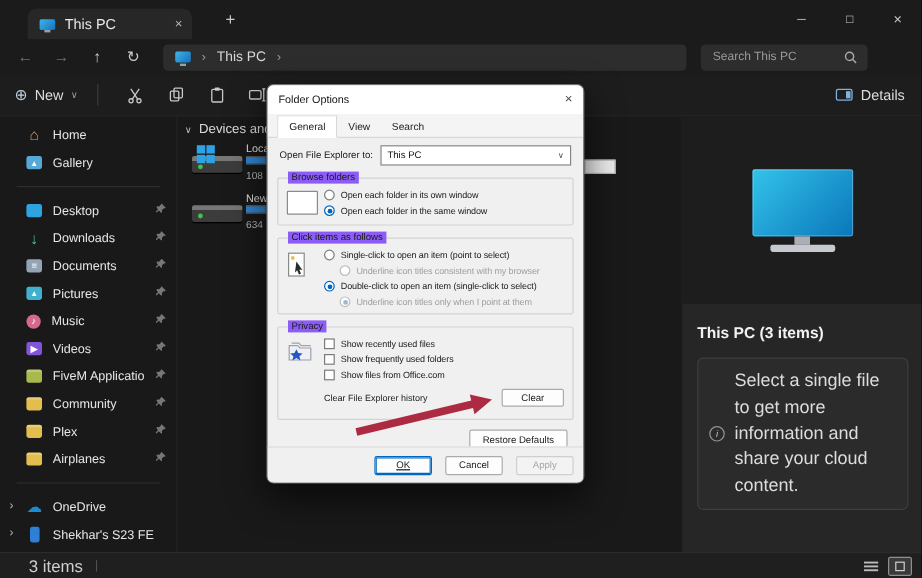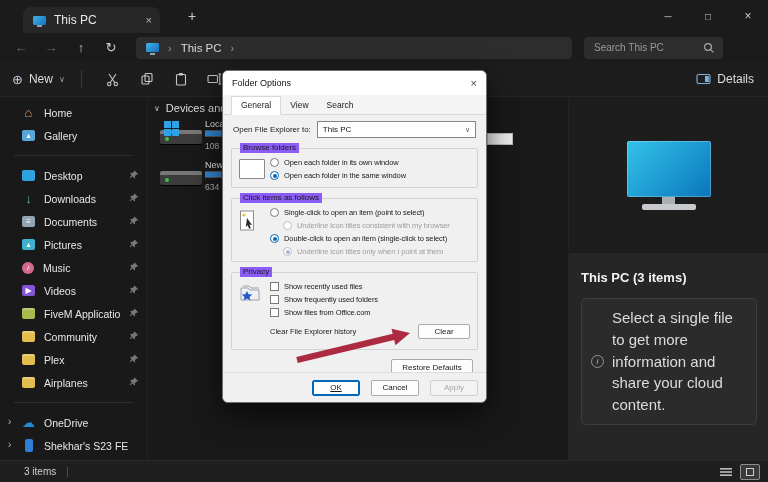--- a/index.html
+++ b/index.html
@@ -74,21 +74,21 @@
   .pc-neck{width:13px;height:7px;background:#a9afb5}
   .pc-base{width:54px;height:6px;background:#c6cacf;border-radius:2px}
   .preview-bottom{flex:1;background:#262626;padding:17px 11px 0 12px}
   .preview-title{font-size:13px;font-weight:bold;color:#f2f2f2}
   .info-box{margin-top:13px;border:1px solid #3e3e3e;border-radius:5px;background:#2b2b2b;padding:8px 9px;display:flex;gap:8px;align-items:center}
   .info-circle{flex:none;width:13px;height:13px;border-radius:50%;border:1px solid #90959b;color:#c4c8cc;font-size:8px;display:flex;align-items:center;justify-content:center;font-style:italic}
   .info-text{font-size:15px;line-height:1.45;color:#dcdcdc}
 
   
   .statusbar{position:absolute;left:0;bottom:0;width:768px;height:22px;background:#1f1f1f;border-top:1px solid #2b2b2b;display:flex;align-items:center;z-index:15}
-  .status-count{margin-left:24px;font-size:10px;color:#cfcfcf}
+  .status-count{margin-left:24px;font-size:14px;color:#cfcfcf}
   .status-div{margin-left:10px;font-size:10px;color:#555}
   .view-btns{margin-left:auto;margin-right:8px;display:flex;gap:4px;align-items:center}
   .vb{width:20px;height:16px;display:flex;align-items:center;justify-content:center;border-radius:2px}
   .vb.selected{background:#3a3a3a;border:1px solid #8f8f8f}
   .vb.selected i{display:block;width:8px;height:8px;border:1px solid #d0d0d0}
 
   
   .dialog{position:absolute;left:222px;top:70px;width:265px;height:333px;background:#f0f0f0;border:1px solid #6f6f6f;border-radius:6px;box-shadow:0 12px 30px rgba(0,0,0,.65);z-index:20;overflow:hidden}
   .dlg-title{height:24px;background:#ffffff;display:flex;align-items:center;padding:0 9px}
   .dlg-title-text{font-size:9px;color:#111}

